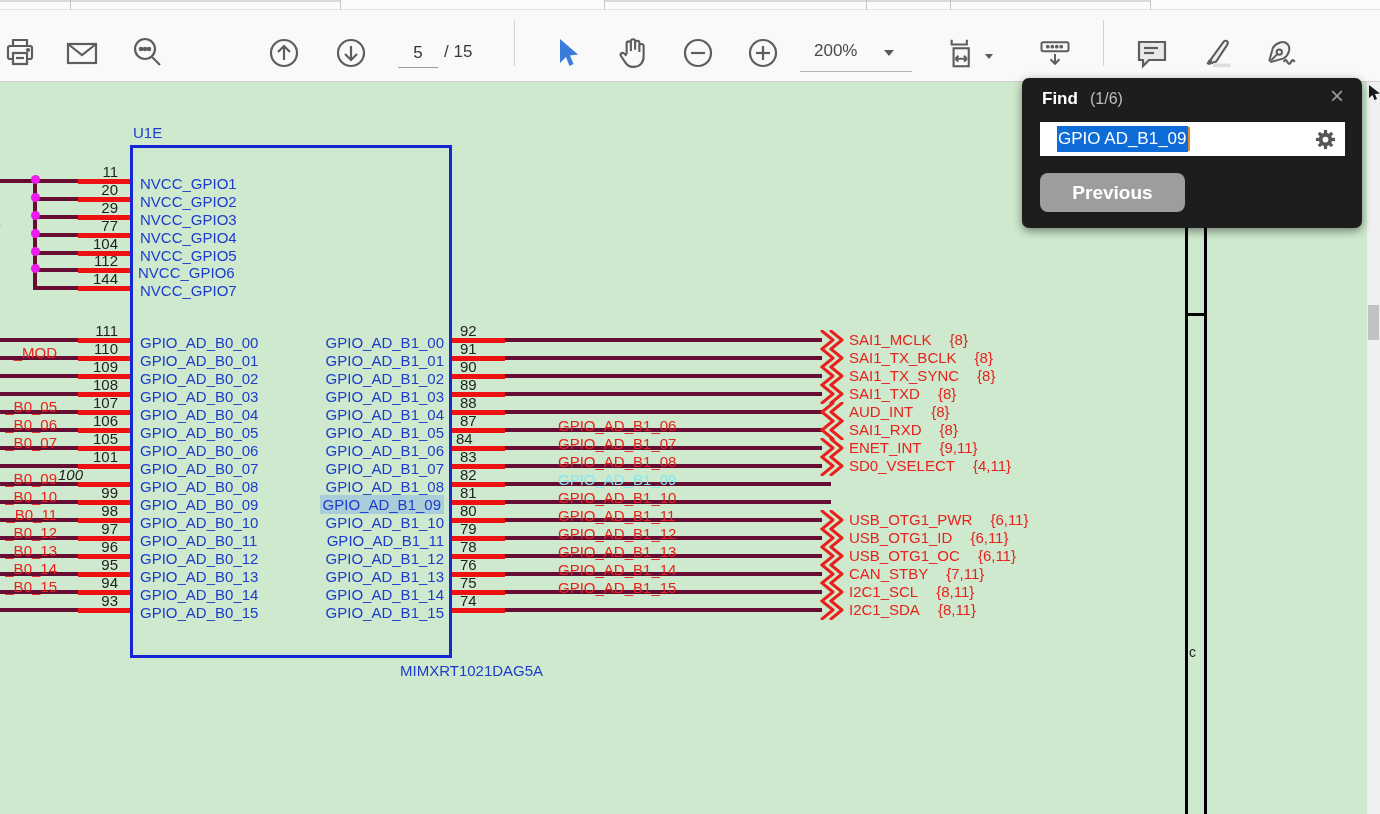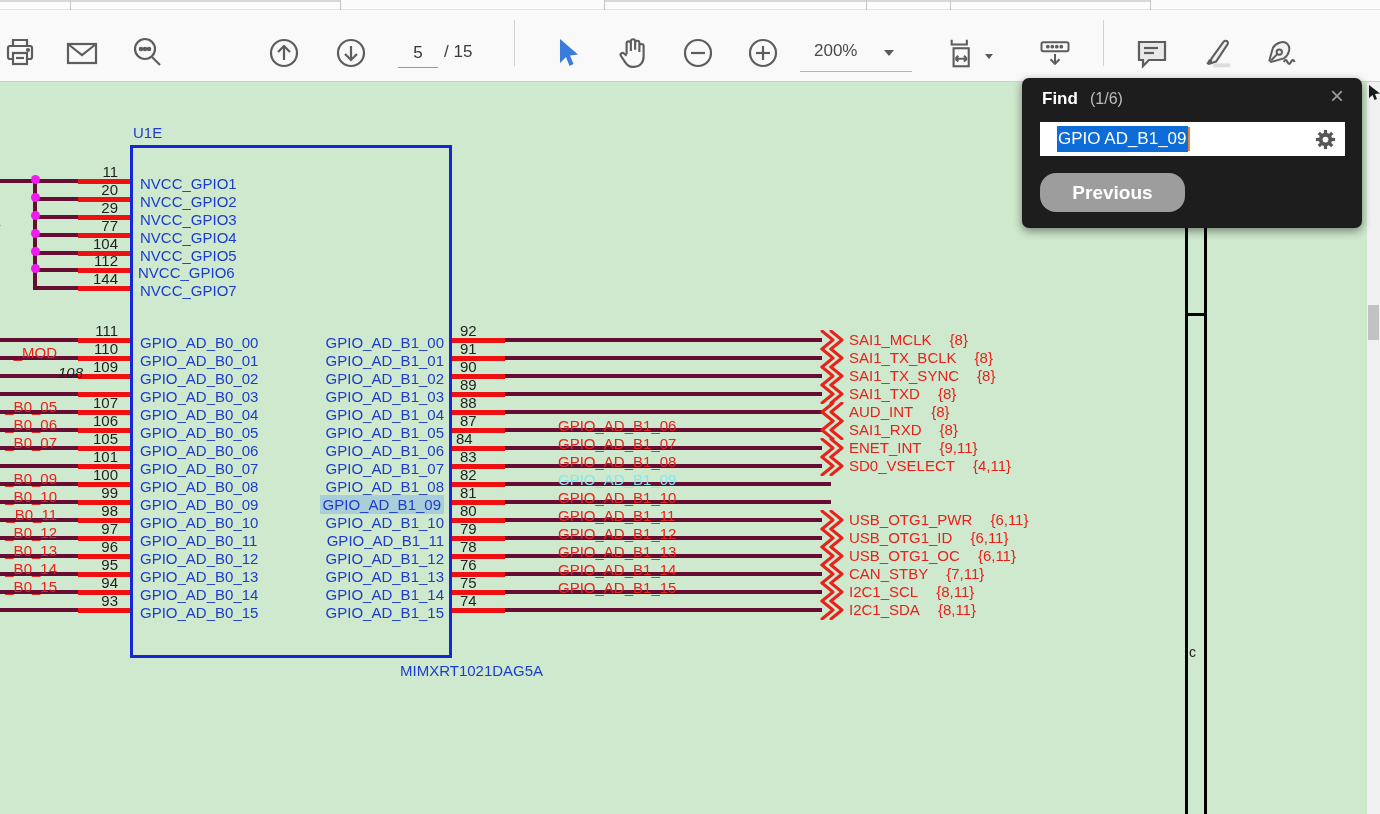--- a/index.html
+++ b/index.html
@@ -39,21 +39,21 @@
 
   
   #find-dialog { position:absolute; left:1022px; top:78px; width:340px; height:150px; background:#1d1d1d; border-radius:7px; box-shadow:0 3px 10px rgba(0,0,0,.45); z-index:20; }
   #find-title { position:absolute; left:20px; top:11px; font-size:17px; color:#fff; font-weight:bold; }
   #find-count { position:absolute; left:68px; top:12px; font-size:16px; color:#bdbdbd; }
   #find-close { position:absolute; right:12px; top:4px; font-size:24px; color:#9a9a9a; cursor:pointer; width:26px; text-align:center; }
   #find-input { position:absolute; left:18px; top:44px; width:305px; height:34px; background:#fff; display:flex; align-items:center; padding-left:17px; cursor:text; }
   #find-input .sel { background:#0d6cd8; color:#fff; font-size:17px; padding:3px 1px; }
   #find-input .caret { width:2px; height:24px; background:#e8862c; }
   #find-gear { position:absolute; right:8px; top:6px; cursor:pointer; }
-  .find-btn { position:absolute; top:95px; width:145px; height:39px; background:#9d9d9d; border:none; border-radius:16px; color:#fff; font-size:19px; font-weight:bold; font-family:"Liberation Sans", sans-serif; cursor:pointer; }
+  .find-btn { position:absolute; top:95px; width:145px; height:39px; background:#9d9d9d; border:none; border-radius:8px; color:#fff; font-size:19px; font-weight:bold; font-family:"Liberation Sans", sans-serif; cursor:pointer; }
 
   #mouse-cursor { position:absolute; left:1368px; top:85px; z-index:30; }
 </style>
 </head>
 <body>
 
 <div id="tabstrip">
   <div class="seg-top" style="left:0;width:340px;"></div>
   <div class="seg-top" style="left:604px;width:546px;"></div>
   <div class="seg-divider" style="left:70px;"></div>
@@ -258,21 +258,21 @@
     <div class="wire" style="left: 505px; top: 374px; width: 317px;"></div>
     <div style="position: absolute; left: 819px; top: 366px;"><svg width="26" height="20" viewBox="0 0 26 20" fill="none" stroke="#e8211c" stroke-width="3" stroke-linecap="round" stroke-linejoin="round">
         <path d="M3,1 L14,10 L3,19 M12,1 L23,10 L12,19"></path>
       </svg></div>
     <div class="t" style="left: 849px; top: 367px; display: flex; gap: 18px; color: rgb(232, 33, 28);">
       <span>SAI1_TX_SYNC</span>
       <span>{8}</span>
     </div>
     <div class="wire" style="left: 0px; top: 392px; width: 78px;"></div>
     <div class="stub" style="left: 78px; top: 392px; width: 52px;"></div>
-    <div class="t pin-num" style="left: 58px; top: 364px; width: 60px;  font-style: italic;">108</div>
+    <div class="t pin-num" style="left: 58px; top: 376px; width: 60px; text-align: right;">108</div>
     <div class="t blue-name" style="left: 140px; top: 388px;">GPIO_AD_B0_03</div>
     <div class="t blue-name" style="left: 254px; top: 388px; width: 190px; text-align: right;"><span>GPIO_AD_B1_03</span></div>
     <div class="stub" style="left: 452px; top: 392px; width: 53px;"></div>
     <div class="t pin-num" style="left: 460px; top: 376px;">89</div>
     <div class="wire" style="left: 505px; top: 392px; width: 317px;"></div>
     <div style="position: absolute; left: 819px; top: 384px;"><svg width="26" height="20" viewBox="0 0 26 20" fill="none" stroke="#e8211c" stroke-width="3" stroke-linecap="round" stroke-linejoin="round">
         <path d="M3,1 L14,10 L3,19 M12,1 L23,10 L12,19"></path>
       </svg></div>
     <div class="t" style="left: 849px; top: 385px; display: flex; gap: 18px; color: rgb(232, 33, 28);">
       <span>SAI1_TXD</span>
@@ -339,21 +339,21 @@
     <div class="t red-label" style="left: 558px; top: 453px; z-index: 3;">GPIO_AD_B1_08</div>
     <div style="position: absolute; left: 819px; top: 456px;"><svg width="26" height="20" viewBox="0 0 26 20" fill="none" stroke="#e8211c" stroke-width="3" stroke-linecap="round" stroke-linejoin="round">
         <path d="M3,1 L14,10 L3,19 M12,1 L23,10 L12,19"></path>
       </svg></div>
     <div class="t" style="left: 849px; top: 457px; display: flex; gap: 18px; color: rgb(232, 33, 28);">
       <span>SD0_VSELECT</span>
       <span>{4,11}</span>
     </div>
     <div class="wire" style="left: 0px; top: 482px; width: 78px;"></div>
     <div class="stub" style="left: 78px; top: 482px; width: 52px;"></div>
-    <div class="t pin-num" style="left: 58px; top: 466px; width: 60px; text-align: right;">100</div>
+    <div class="t pin-num" style="left: 58px; top: 466px; width: 60px; text-align: left; font-style: italic;">100</div>
     <div class="t red-label" style="left: -70px; top: 470px; width: 127px; text-align: right;">_B0_09</div>
     <div class="t blue-name" style="left: 140px; top: 478px;">GPIO_AD_B0_08</div>
     <div class="t blue-name" style="left: 254px; top: 478px; width: 190px; text-align: right;"><span>GPIO_AD_B1_08</span></div>
     <div class="stub" style="left: 452px; top: 482px; width: 53px;"></div>
     <div class="t pin-num" style="left: 460px; top: 466px;">82</div>
     <div class="wire" style="left: 505px; top: 482px; width: 326px;"></div>
     <div style="left: 555px; top: 469px; width: 132px; height: 20px; background: rgb(45, 125, 226); z-index: 0;"></div>
     <div class="t" style="left: 558px; top: 471px; color: rgb(127, 233, 242); z-index: 3;">GPIO_AD_B1_09</div>
     <div class="wire" style="left: 0px; top: 500px; width: 78px;"></div>
     <div class="stub" style="left: 78px; top: 500px; width: 52px;"></div>

